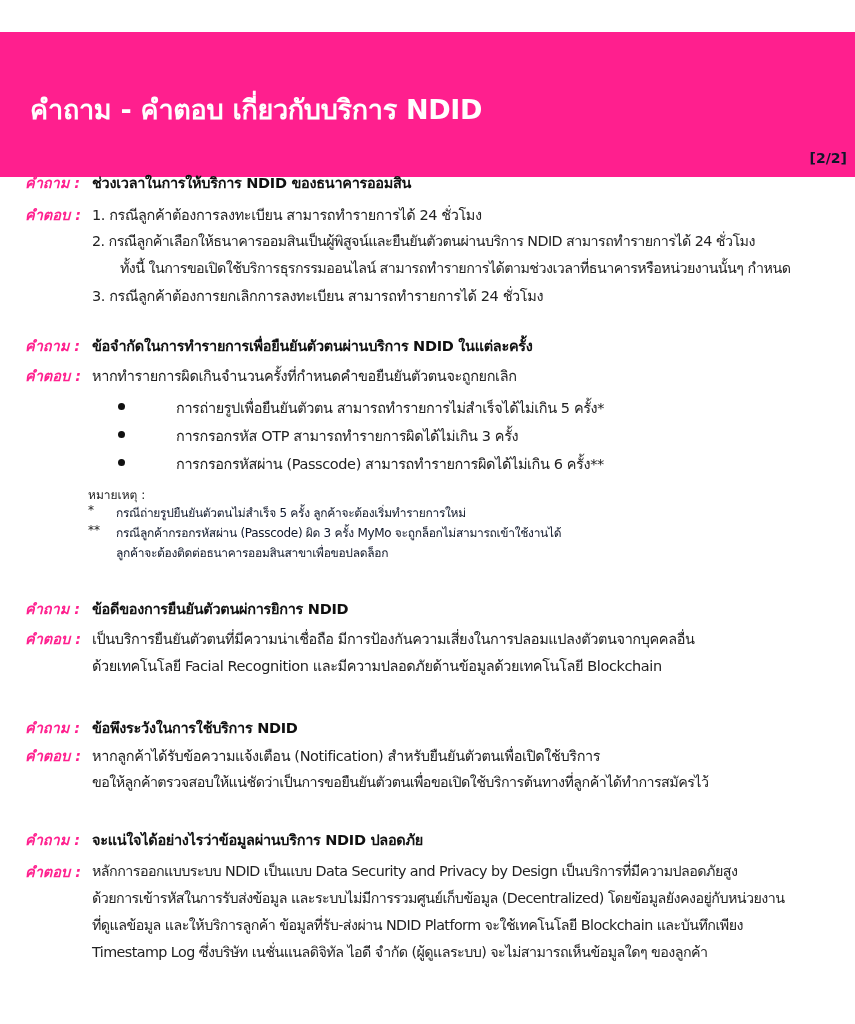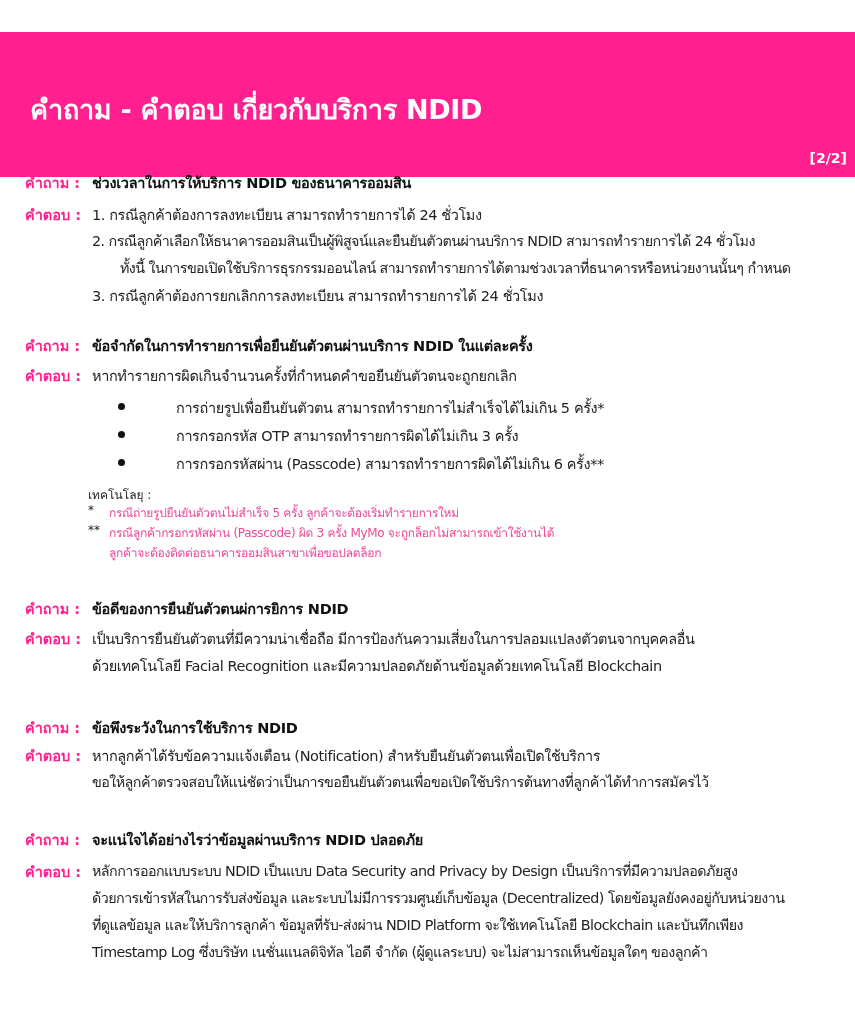--- a/index.html
+++ b/index.html
@@ -32,39 +32,40 @@
       color: #ffffff;
       letter-spacing: -0.3px;
       white-space: nowrap;
     }
     .page-indicator {
       position: absolute;
       right: 8px;
       top: 118px;
       font-size: 14px;
       font-weight: bold;
-      color: #ffffff;
+      color: #0f172a;
     }
     .content {
       position: absolute;
       left: 0; top: 0;
       width: 855px;
     }
     .row {
       position: absolute;
       left: 0;
       width: 855px;
       white-space: nowrap;
     }
     .label {
       position: absolute;
       left: 25px;
       font-size: 14.5px;
       font-weight: bold;
       color: #ff1f8e;
+      font-style: italic;
     }
     .q-text {
       position: absolute;
       left: 92px;
       font-size: 14.5px;
       font-weight: bold;
       color: #111111;
       letter-spacing: -0.3px;
     }
     .a-text {
@@ -106,23 +107,23 @@
       color: #222222;
     }
     .note-mark {
       position: absolute;
       left: 88px;
       font-size: 12px;
       color: #222222;
     }
     .note-text {
       position: absolute;
-      left: 109px;
+      left: 116px;
       font-size: 12px;
-      color: #ec4899;
+      color: #0f172a;
       letter-spacing: -0.3px;
     }
   </style>
 </head>
 <body>
 
 <div class="header">
   <div class="header-title">คำถาม - คำตอบ เกี่ยวกับบริการ NDID</div>
   <div class="page-indicator">[2/2]</div>
 </div>
@@ -166,21 +167,21 @@
       <span class="bullet-dot" style="top:7px;"></span>
       <span class="bullet-text">การกรอกรหัส OTP สามารถทำรายการผิดได้ไม่เกิน 3 ครั้ง</span>
     </div>
     <div class="row" style="top:452px;">
       <span class="bullet-dot" style="top:7px;"></span>
       <span class="bullet-text">การกรอกรหัสผ่าน (Passcode) สามารถทำรายการผิดได้ไม่เกิน 6 ครั้ง**</span>
     </div>
 
     <div>
       <div class="row" style="top:485px;">
-        <span class="note-title">เทคโนโลยุ :</span>
+        <span class="note-title">หมายเหตุ :</span>
       </div>
       <div class="row" style="top:503px;">
         <span class="note-mark">*</span>
         <span class="note-text">กรณีถ่ายรูปยืนยันตัวตนไม่สำเร็จ 5 ครั้ง ลูกค้าจะต้องเริ่มทำรายการใหม่</span>
       </div>
       <div class="row" style="top:523px;">
         <span class="note-mark">**</span>
         <span class="note-text">กรณีลูกค้ากรอกรหัสผ่าน (Passcode) ผิด 3 ครั้ง MyMo จะถูกล็อกไม่สามารถเข้าใช้งานได้</span>
       </div>
       <div class="row" style="top:543px;">

